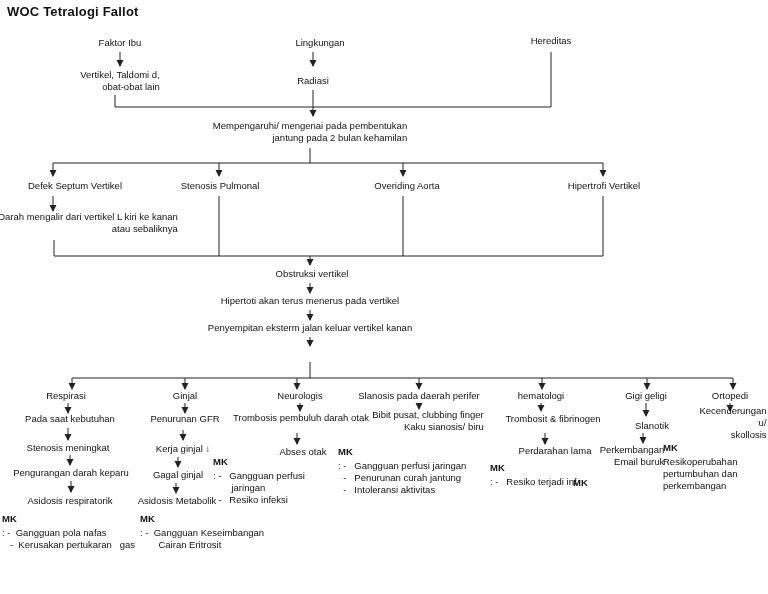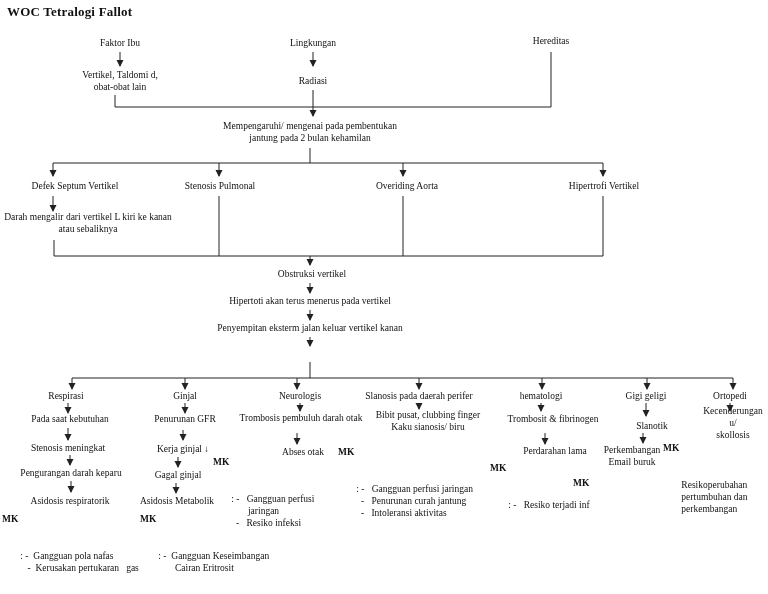--- a/index.html
+++ b/index.html
@@ -1,30 +1,30 @@
 <!DOCTYPE html>
 <html><head>
 <meta charset="utf-8">
 <style>
   html,body{margin:0;padding:0;background:#fff;}
   #canvas{
     position:relative;width:768px;height:594px;background:#ffffff;
-    font-family:Liberation Serif, serif;color:#111;overflow:hidden;
+    font-family:Liberation Sans, sans-serif;color:#111;overflow:hidden;
   }
   .title{position:absolute;left:7px;top:4px;font-weight:bold;font-size:13px;letter-spacing:.2px;}
   .node{
-    position:absolute;transform:translate(-50%,-50%);text-align:center;
+    position:absolute;transform:translate(-50%,-50%);text-align:right;
     white-space:pre-line;font-size:9.5px;line-height:12px;
   }
   .mk{
     position:absolute;display:flex;align-items:flex-start;gap:2px;
-    font-size:9.5px;line-height:12px;
+    font-size:9.5px;line-height:12px;flex-direction:column;
   }
   .mk b{font-weight:bold;}
-  .mk .body{white-space:pre;margin-top:37px;}
+  .mk .body{white-space:pre;}
   svg.wires{position:absolute;left:0;top:0;pointer-events:none;}
 </style>
 </head>
 <body>
 
 <div id="canvas">
 
   <svg class="wires" width="768" height="594">
     <defs>
       <marker id="ah" markerWidth="8" markerHeight="8" refX="6" refY="3.5" orient="auto" markerUnits="userSpaceOnUse">
@@ -88,21 +88,21 @@
       <line x1="646" y1="403" x2="646" y2="416" marker-end="url(#ah)"></line>
       <line x1="643" y1="433" x2="643" y2="443" marker-end="url(#ah)"></line>
 
       <line x1="730" y1="403" x2="730" y2="411" marker-end="url(#ah)"></line>
     </g>
   </svg>
 
   <div class="title">WOC Tetralogi Fallot</div>
 
   <div class="node" style="left:120px;top:43px">Faktor Ibu</div>
-  <div class="node" style="left:313px;top:43px">Lingkungan</div>
+  <div class="node" style="left:320px;top:43px">Lingkungan</div>
   <div class="node" style="left:551px;top:41px">Hereditas</div>
   <div class="node" style="left:120px;top:81px">Vertikel, Taldomi d,
 obat-obat lain</div>
   <div class="node" style="left:313px;top:81px">Radiasi</div>
   <div class="node" style="left:310px;top:132px">Mempengaruhi/ mengenai pada pembentukan
 jantung pada 2 bulan kehamilan</div>
 
   <div class="node" style="left:75px;top:186px">Defek Septum Vertikel</div>
   <div class="node" style="left:220px;top:186px">Stenosis Pulmonal</div>
   <div class="node" style="left:407px;top:186px">Overiding Aorta</div>

